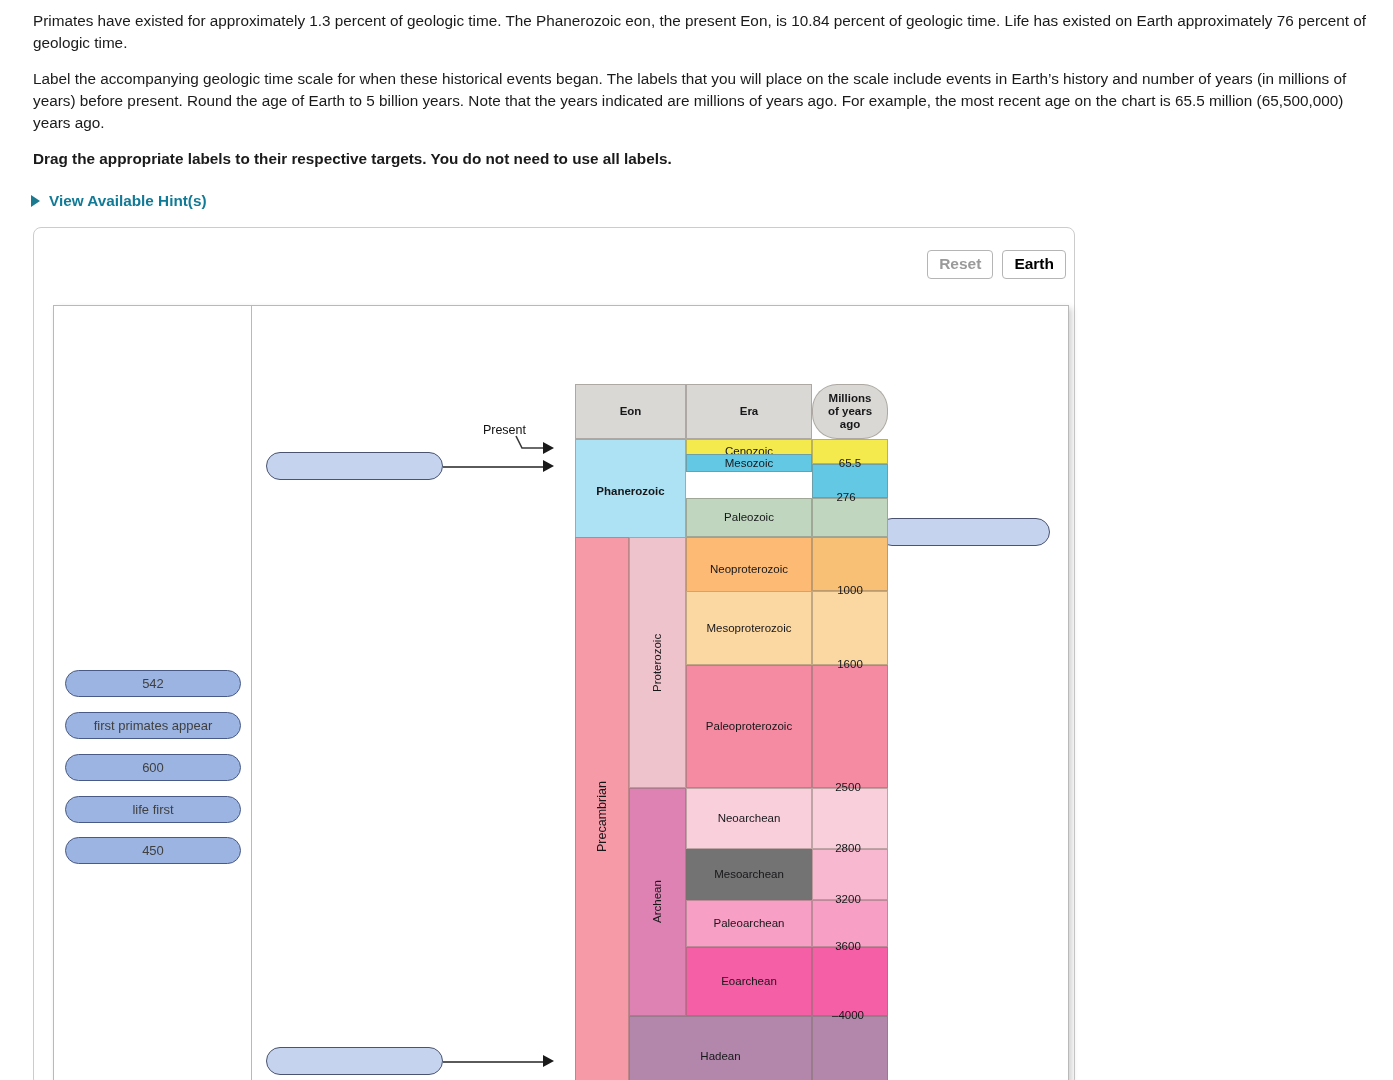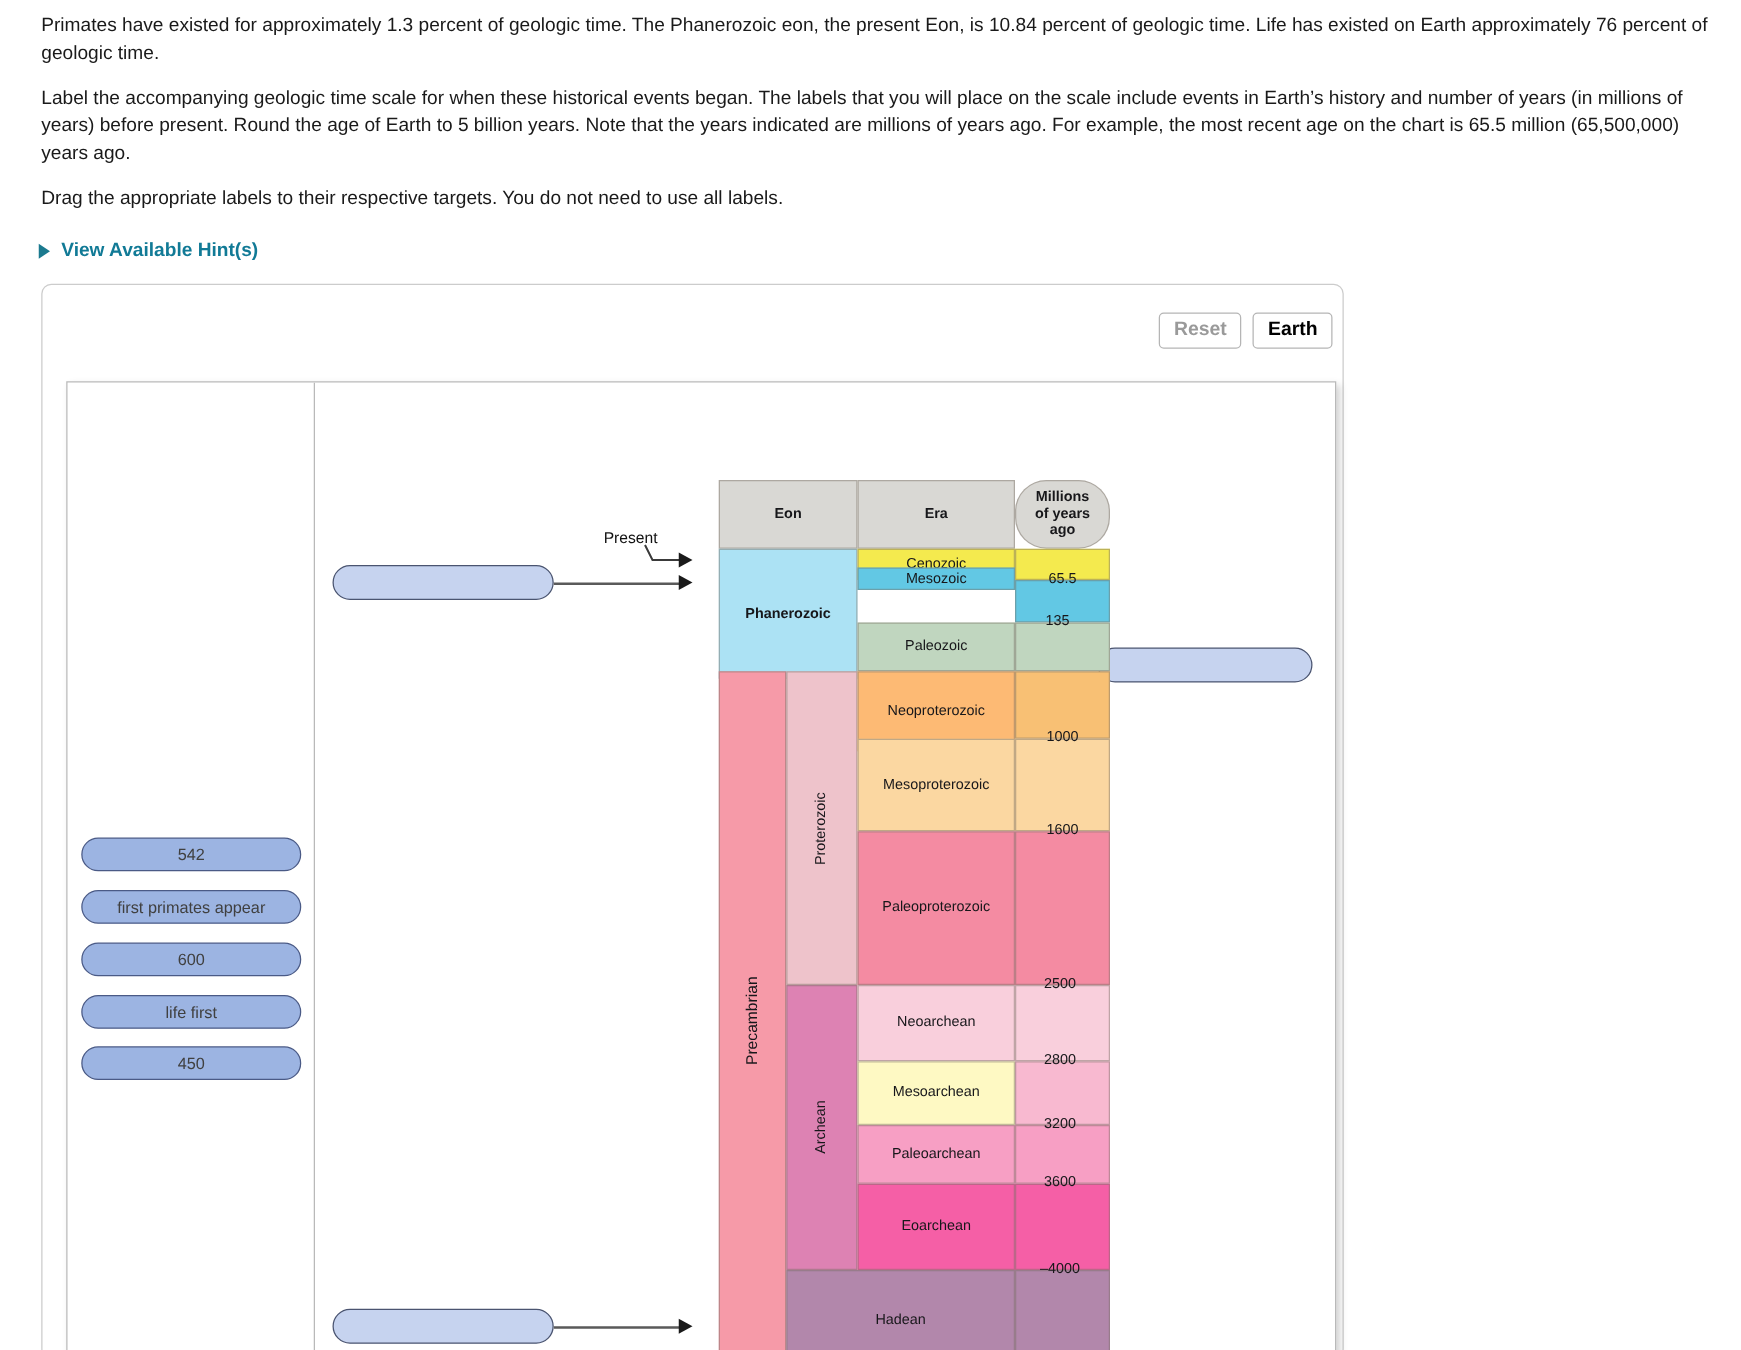--- a/index.html
+++ b/index.html
@@ -15,21 +15,21 @@
 
   
   #question { position: absolute; left: 33px; top: 10px; width: 1345px; }
   .qp {
     font-size: 15.3px;
     line-height: 22px;
     color: #1a1a1a;
     margin: 0 0 14px 0;
     text-align: left;
   }
-  .qp.bold { font-weight: normal; margin-bottom: 12px; }
+  .qp.bold { font-weight: bold; margin-bottom: 12px; }
 
   #hint-row {
     position: absolute; left: 31px; top: 192px;
     display: flex; align-items: center; gap: 9px;
     cursor: pointer;
   }
   #hint-caret {
     width: 0; height: 0;
     border-left: 9px solid #1b7a8f;
     border-top: 6px solid transparent;
@@ -210,39 +210,39 @@
       <div class="cell vert" style="left:71px; top:231px; width:57px; height:251px; background:#eec3cb;">Proterozoic</div>
       <div class="cell vert" style="left:71px; top:482px; width:57px; height:228px; background:#dd82b3;">Archean</div>
 
       <div class="cell" style="left:128px; top:133px; width:126px; height:25px; background:#f4ea4e;">Cenozoic</div>
       <div class="cell" style="left:128px; top:148px; width:126px; height:18px; background:#62c8e4;">Mesozoic</div>
       <div class="cell" style="left:128px; top:192px; width:126px; height:39px; background:#c0d6bf;">Paleozoic</div>
       <div class="cell" style="left:128px; top:231px; width:126px; height:64px; background:#fdba74;">Neoproterozoic</div>
       <div class="cell" style="left:128px; top:285px; width:126px; height:74px; background:#fbd7a1;">Mesoproterozoic</div>
       <div class="cell" style="left:128px; top:359px; width:126px; height:123px; background:#f48ba2;">Paleoproterozoic</div>
       <div class="cell" style="left:128px; top:482px; width:126px; height:61px; background:#f9cfdc;">Neoarchean</div>
-      <div class="cell" style="left:128px; top:543px; width:126px; height:51px; background:#fef9c3;">Mesoarchean</div>
+      <div class="cell" style="left:128px; top:543px; width:126px; height:51px; background:#737373;">Mesoarchean</div>
       <div class="cell" style="left:128px; top:594px; width:126px; height:47px; background:#f79fc4;">Paleoarchean</div>
       <div class="cell" style="left:128px; top:641px; width:126px; height:69px; background:#f55fa6;">Eoarchean</div>
       <div class="cell" style="left:71px;  top:710px; width:183px; height:80px; background:#b287ab;">Hadean</div>
 
       <div class="cell" style="left:254px; top:133px; width:76px; height:25px; background:#f4ea4e;"></div>
       <div class="cell" style="left:254px; top:158px; width:76px; height:34px; background:#62c8e4;"></div>
       <div class="cell" style="left:254px; top:192px; width:76px; height:39px; background:#c0d6bf;"></div>
       <div class="cell" style="left:254px; top:231px; width:76px; height:54px; background:#f8c074;"></div>
       <div class="cell" style="left:254px; top:285px; width:76px; height:74px; background:#fbd7a1;"></div>
       <div class="cell" style="left:254px; top:359px; width:76px; height:123px; background:#f48ba2;"></div>
       <div class="cell" style="left:254px; top:482px; width:76px; height:61px; background:#f9cfdc;"></div>
       <div class="cell" style="left:254px; top:543px; width:76px; height:51px; background:#f8b9d0;"></div>
       <div class="cell" style="left:254px; top:594px; width:76px; height:47px; background:#f79fc4;"></div>
       <div class="cell" style="left:254px; top:641px; width:76px; height:69px; background:#f55fa6;"></div>
       <div class="cell" style="left:254px; top:710px; width:76px; height:80px; background:#b287ab;"></div>
 
       <div class="yearlbl" style="left:254px; top:151px;">65.5</div>
-      <div class="yearlbl" style="left:250px; top:185px;">135</div>
+      <div class="yearlbl" style="left:250px; top:185px;">276</div>
       <div class="yearlbl" style="left:254px; top:278px;">1000</div>
       <div class="yearlbl" style="left:254px; top:352px;">1600</div>
       <div class="yearlbl" style="left:252px; top:475px;">2500</div>
       <div class="yearlbl" style="left:252px; top:536px;">2800</div>
       <div class="yearlbl" style="left:252px; top:587px;">3200</div>
       <div class="yearlbl" style="left:252px; top:634px;">3600</div>
       <div class="yearlbl" style="left:252px; top:703px;">–4000</div>
 
     </div>
   </div>

